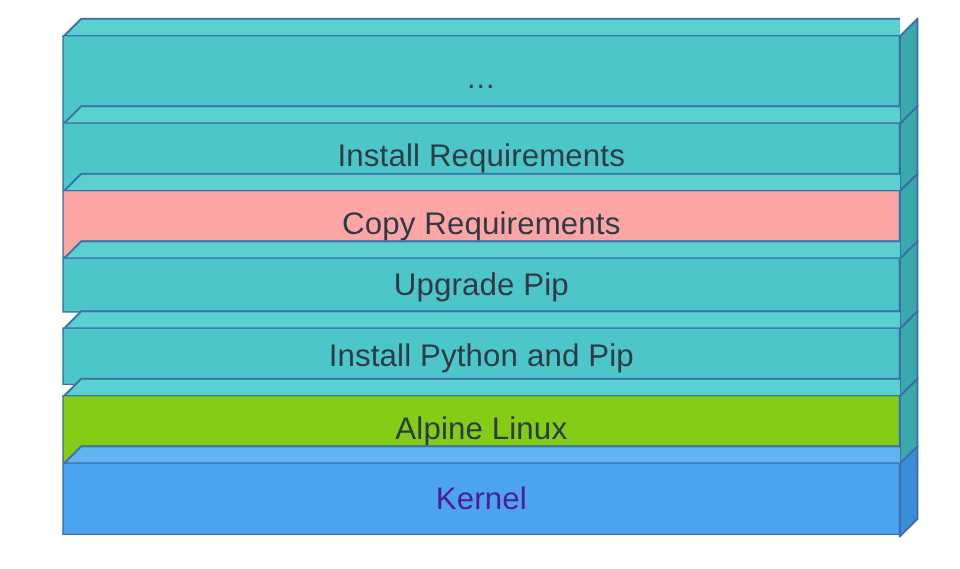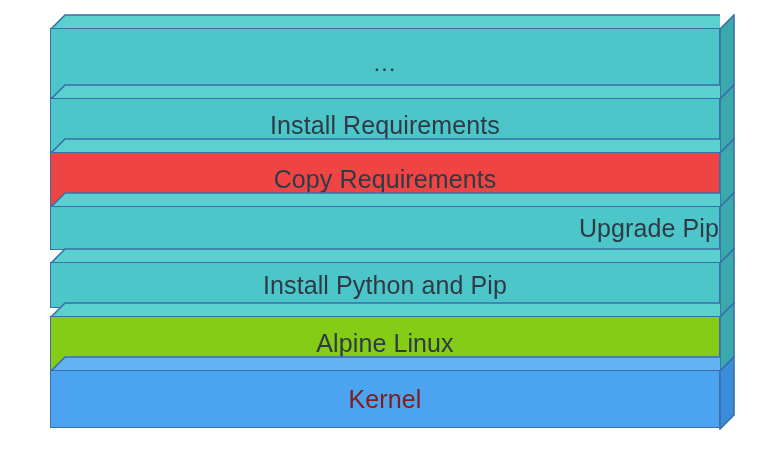--- a/index.html
+++ b/index.html
@@ -93,32 +93,32 @@
         <span class="layer-label" style="color: rgb(46, 59, 70);">Install Requirements</span>
       </div>
     </div>
     <div class="layer" style="top: 152px; height: 54px;">
       <svg width="686" height="16" class="face-top" style="top: -14px;">
         <polygon points="1,15 15,1 684,1 670,15" fill="#5ad0d0" stroke="#3b6fa8" stroke-width="1.6"></polygon>
       </svg>
       <svg width="16" height="70" class="face-side" style="left: 669px; top: -14px;">
         <polygon points="1,15 15,1 15,55 1,69" fill="#3aa9ac" stroke="#3b6fa8" stroke-width="1.6"></polygon>
       </svg>
-      <div class="face-front" style="height: 54px; background: #ef4444; justify-content: center;">
+      <div class="face-front" style="height: 54px; background: #fca5a5; justify-content: center;">
         <span class="layer-label" style="color: rgb(46, 59, 70);">Copy Requirements</span>
       </div>
     </div>
     <div class="layer" style="top: 206px; height: 56px;">
       <svg width="686" height="16" class="face-top" style="top: -14px;">
         <polygon points="1,15 15,1 684,1 670,15" fill="#5ad0d0" stroke="#3b6fa8" stroke-width="1.6"></polygon>
       </svg>
       <svg width="16" height="72" class="face-side" style="left: 669px; top: -14px;">
         <polygon points="1,15 15,1 15,57 1,71" fill="#3aa9ac" stroke="#3b6fa8" stroke-width="1.6"></polygon>
       </svg>
-      <div class="face-front" style="height: 44px; background: rgb(76, 198, 200); justify-content: flex-end;">
+      <div class="face-front" style="height: 44px; background: rgb(76, 198, 200);">
         <span class="layer-label" style="color: rgb(46, 59, 70);">Upgrade Pip</span>
       </div>
     </div>
     <div class="layer" style="top: 262px; height: 54px;">
       <svg width="686" height="16" class="face-top" style="top: -14px;">
         <polygon points="1,15 15,1 684,1 670,15" fill="#5ad0d0" stroke="#3b6fa8" stroke-width="1.6"></polygon>
       </svg>
       <svg width="16" height="70" class="face-side" style="left: 669px; top: -14px;">
         <polygon points="1,15 15,1 15,55 1,69" fill="#3aa9ac" stroke="#3b6fa8" stroke-width="1.6"></polygon>
       </svg>
@@ -138,16 +138,16 @@
       </div>
     </div>
     <div class="layer" style="top: 370px; height: 58px;">
       <svg width="686" height="16" class="face-top" style="top: -14px;">
         <polygon points="1,15 15,1 684,1 670,15" fill="#63b2f4" stroke="#3b6fa8" stroke-width="1.6"></polygon>
       </svg>
       <svg width="16" height="74" class="face-side" style="left: 669px; top: -14px;">
         <polygon points="1,15 15,1 15,59 1,73" fill="#3b8ddb" stroke="#3b6fa8" stroke-width="1.6"></polygon>
       </svg>
       <div class="face-front" style="height: 58px; background: rgb(76, 163, 239);">
-        <span class="layer-label" style="color: #7f1d1d;">Kernel</span>
+        <span class="layer-label" style="color: #4c1d95;">Kernel</span>
       </div>
     </div>
   </div>
 
 </body></html>

